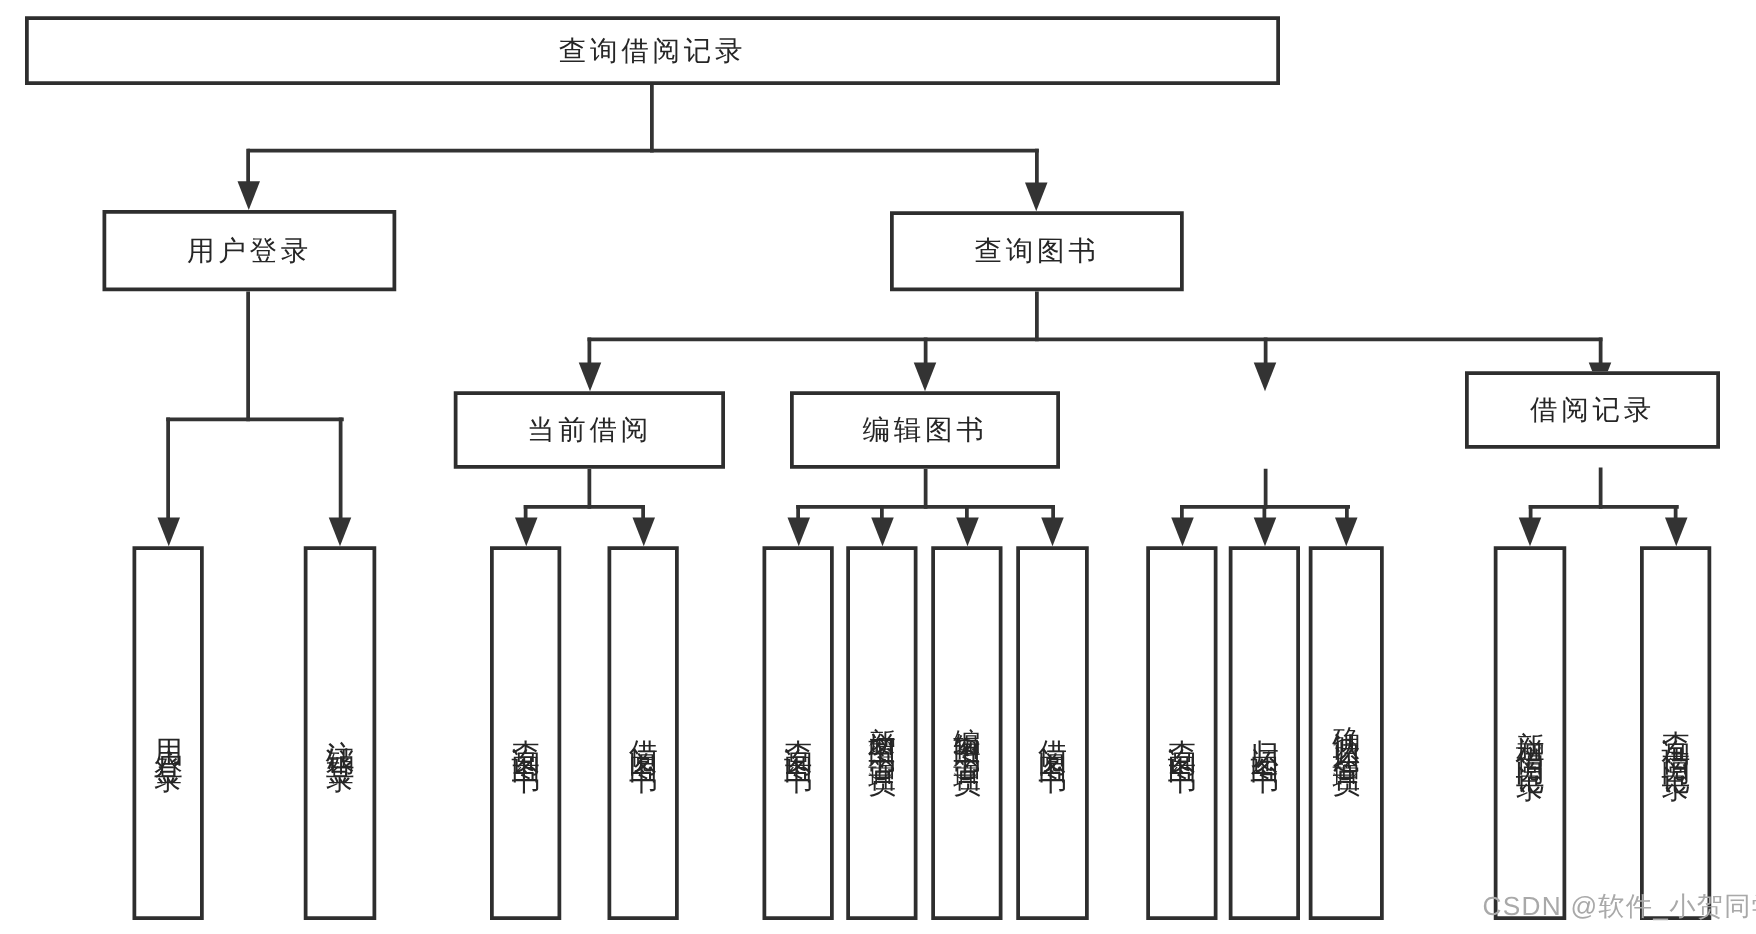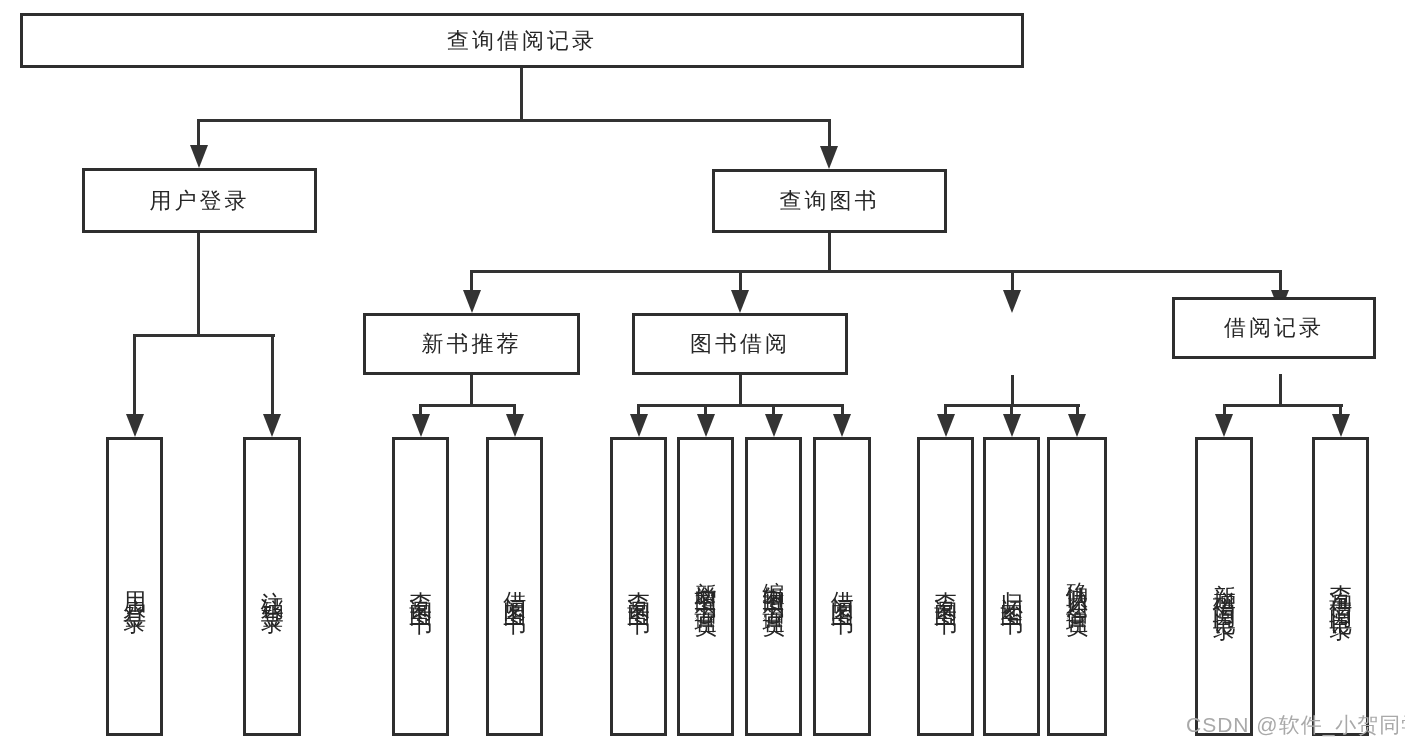--- a/index.html
+++ b/index.html
@@ -120,23 +120,23 @@
   <div class="ln" style="left:1339px;top:404px;width:3px;height:14px;"></div>
   <div class="arr" style="left:1215px;top:414px;"></div>
   <div class="arr" style="left:1332px;top:414px;"></div>
 
   <div class="node-h" style="left:20px;top:13px;width:1004px;height:55px;">查询借阅记录</div>
 
   <div class="node-h" style="left:82px;top:168px;width:235px;height:65px;">用户登录</div>
 
   <div class="node-h" style="left:712px;top:169px;width:235px;height:64px;">查询图书</div>
 
-  <div class="node-h" style="left:363px;top:313px;width:217px;height:62px;">新书推荐</div>
+  <div class="node-h" style="left:363px;top:313px;width:217px;height:62px;">当前借阅</div>
 
-  <div class="node-h" style="left:632px;top:313px;width:216px;height:62px;">图书借阅</div>
+  <div class="node-h" style="left:632px;top:313px;width:216px;height:62px;">编辑图书</div>
 
 
   <div class="node-h" style="left:1172px;top:297px;width:204px;height:62px;">借阅记录</div>
 
   <div class="node-v" style="left:106px;width:57px;">
     <span>用户登录</span>
   </div>
   <div class="node-v" style="left:243px;width:58px;">
     <span>注销登录</span>
   </div>

